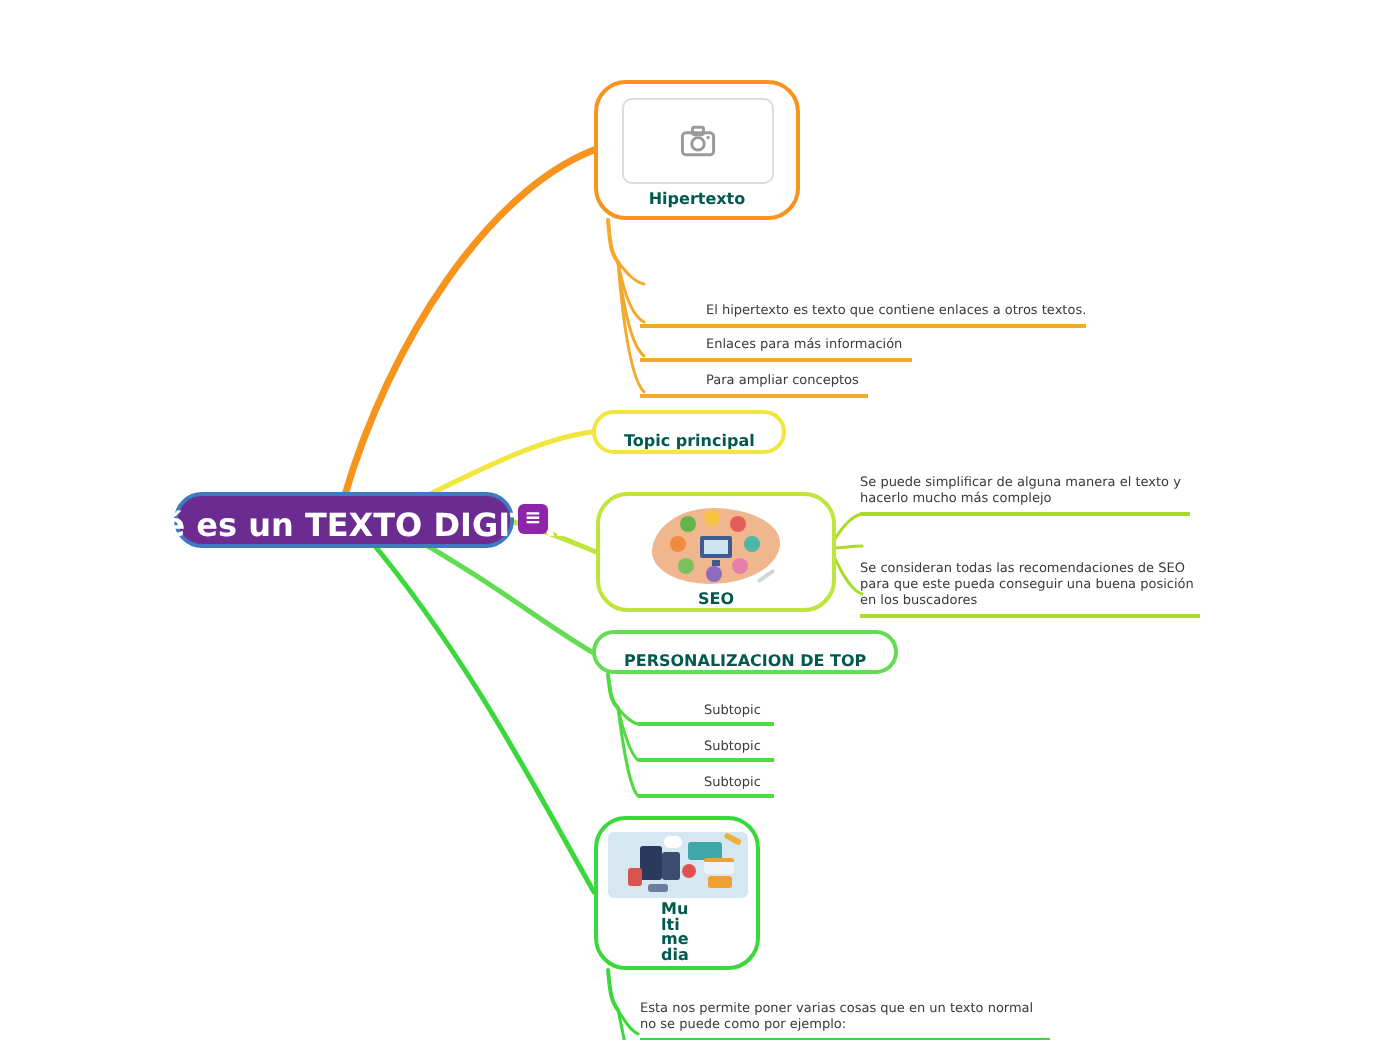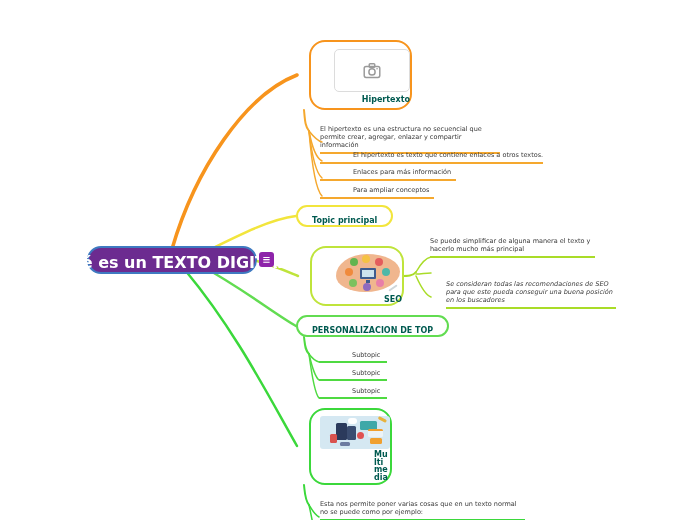--- a/index.html
+++ b/index.html
@@ -29,32 +29,32 @@
     color:#fff;font-size:16px;border-radius:15px;
   }
   .menu-btn{
     position:absolute;left:259px;top:252px;width:15px;height:15px;z-index:2;
     background:var(--menu-fill);border-radius:3px;color:#fff;
     display:flex;align-items:center;justify-content:center;
     font-size:10px;font-weight:bold;line-height:1;cursor:pointer;
   }
   .topic-box{
     border-radius:16px;border:2px solid;display:flex;flex-direction:column;
-    align-items:flex-end;justify-content:flex-start;margin-left:12px;
+    align-items:center;justify-content:flex-start;
   }
   .hipertexto{left:297px;top:40px;width:103px;height:70px;border-color:var(--orange);padding-top:7px;}
   .img-frame{
     width:76px;height:43px;background:#fff;border:1px solid #dcdcdc;border-radius:5px;
     display:flex;align-items:center;justify-content:center;
   }
   .node-label{font-weight:bold;color:var(--label-color);font-size:8px;margin-top:3px;}
   .topic-pill{height:22px;padding:0 14px;position:absolute;}
   .tp-topic{left:296px;top:205px;border-color:var(--yellow);}
   .tp-perso{left:296px;top:315px;border-color:var(--green);}
-  .seo{left:298px;top:246px;width:94px;height:60px;border-color:var(--lime);padding-top:5px;}
+  .seo{left:298px;top:246px;width:120px;height:60px;border-color:var(--lime);padding-top:5px;}
   .multimedia{left:297px;top:408px;width:83px;height:77px;border-color:var(--bright-green);padding-top:6px;}
   .mm-label{
     font-weight:bold;color:var(--label-color);font-size:8px;line-height:7.5px;
     width:16px;word-break:break-all;text-align:left;margin-top:2px;
   }
   .note{
     position:absolute;z-index:2;font-size:6.5px;line-height:8px;color:var(--note-color);
     border-bottom:2px solid;padding-bottom:3px;background:transparent;
   }
   .nowrap{white-space:nowrap;padding-left:33px;}
@@ -135,21 +135,20 @@
       <svg width="22" height="22" viewBox="0 0 24 24">
         <rect x="3.5" y="7" width="17" height="12" rx="2" fill="none" stroke="#9a9a9a" stroke-width="1.6"></rect>
         <rect x="9" y="4" width="6" height="4" rx="1" fill="none" stroke="#9a9a9a" stroke-width="1.6"></rect>
         <circle cx="12" cy="13" r="3.4" fill="none" stroke="#9a9a9a" stroke-width="1.6"></circle>
         <circle cx="17.5" cy="9.5" r="0.9" fill="#9a9a9a"></circle>
       </svg>
     </div>
     <div class="node-label">Hipertexto</div>
   </div>
 
-  <div class="note u-orange" style="left:320px;top:125px;width:180px;">El hipertexto es una estructura no secuencial que permite crear, agregar, enlazar y compartir información</div>
   <div class="note u-orange nowrap" style="left:320px;top:151px;">El hipertexto es texto que contiene enlaces a otros textos.</div>
   <div class="note u-orange nowrap" style="left:320px;top:168px;padding-right:5px;">Enlaces para más información</div>
   <div class="note u-orange nowrap" style="left:320px;top:186px;padding-right:5px;">Para ampliar conceptos</div>
 
   <div class="node pill topic-pill tp-topic">
     <span>Topic principal</span>
   </div>
 
   <div class="node topic-box seo">
     <div class="seo-art">
@@ -162,22 +161,22 @@
       <div class="dot" style="left:15px;top:26px;background:#7BC15E;"></div>
       <div class="dot" style="left:11px;top:15px;background:#F08A3C;"></div>
       <div class="dot" style="left:16px;top:5px;background:#62B44F;"></div>
       <div class="monitor"></div>
       <div class="monitor-stand"></div>
       <div class="pencil"></div>
     </div>
     <div class="node-label">SEO</div>
   </div>
 
-  <div class="note u-lime" style="left:430px;top:237px;width:165px;">Se puede simplificar de alguna manera el texto y hacerlo mucho más principal</div>
-  <div class="note u-lime" style="left:446px;top:280px;width:170px;font-style:italic;">Se consideran todas las recomendaciones de SEO para que este pueda conseguir una buena posición en los buscadores</div>
+  <div class="note u-lime" style="left:430px;top:237px;width:165px;">Se puede simplificar de alguna manera el texto y hacerlo mucho más complejo</div>
+  <div class="note u-lime" style="left:430px;top:280px;width:170px;">Se consideran todas las recomendaciones de SEO para que este pueda conseguir una buena posición en los buscadores</div>
 
   <div class="node pill topic-pill tp-perso">
     <span>PERSONALIZACION DE TOP</span>
   </div>
 
   <div class="note u-green nowrap" style="left:319px;top:351px;padding-right:7px;padding-bottom:2px;">Subtopic</div>
   <div class="note u-green nowrap" style="left:319px;top:369px;padding-right:7px;padding-bottom:2px;">Subtopic</div>
   <div class="note u-green nowrap" style="left:319px;top:387px;padding-right:7px;padding-bottom:2px;">Subtopic</div>
 
   <div class="node topic-box multimedia">

